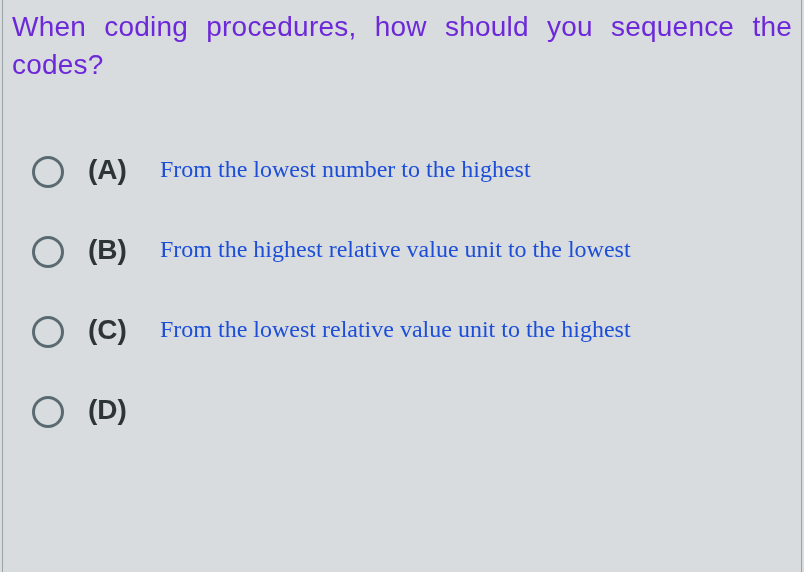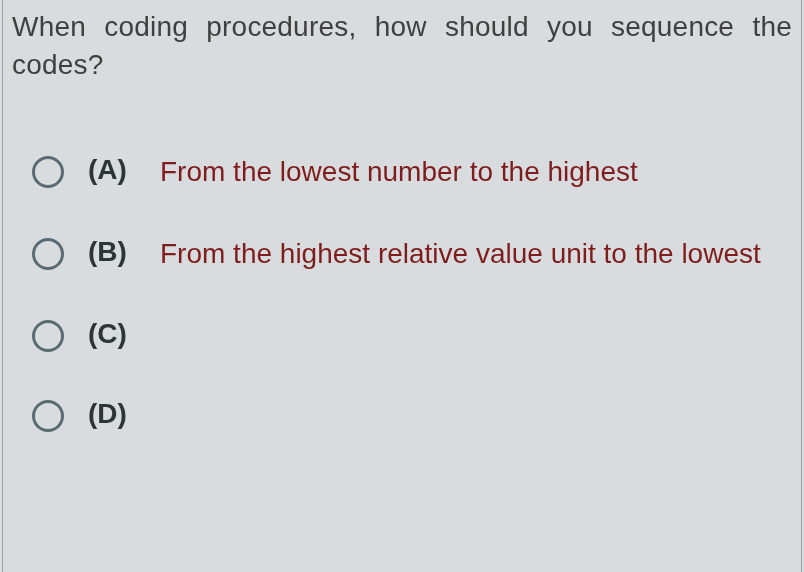--- a/index.html
+++ b/index.html
@@ -17,21 +17,21 @@
       position: relative;
       overflow: hidden;
     }
     .page {
       width: 100%;
       height: 100%;
     }
     .question {
       font-size: 28px;
       line-height: 1.35;
-      color: #404040;
+      color: #6d28d9;
       margin-bottom: 70px;
       text-align: justify;
       text-justify: inter-word;
       letter-spacing: 0.2px;
     }
     .options {
       display: flex;
       flex-direction: column;
       gap: 46px;
       padding-left: 20px;
@@ -57,24 +57,25 @@
       gap: 24px;
       flex: 1;
     }
     .option-label {
       font-size: 28px;
       font-weight: 600;
       color: #2e3538;
       min-width: 48px;
     }
     .option-text {
-      font-size: 28px;
+      font-size: 24px;
       line-height: 1.3;
-      color: #7f1d1d;
+      color: #1d4ed8;
       flex: 1;
+      font-family: Liberation Serif, serif;
     }
     .vline-left {
       position: absolute;
       left: 2px;
       top: 0;
       bottom: 0;
       width: 1px;
       background: #9aa4a7;
     }
     .vline-right {
@@ -110,20 +111,21 @@
       <div class="option-body">
         <div class="option-label">(B)</div>
         <div class="option-text">From the highest relative value unit to the lowest</div>
       </div>
     </div>
 
     <div class="option">
       <div class="radio"></div>
       <div class="option-body">
         <div class="option-label">(C)</div>
+        <div class="option-text">From the lowest relative value unit to the highest</div>
       </div>
     </div>
 
     <div class="option">
       <div class="radio"></div>
       <div class="option-body">
         <div class="option-label">(D)</div>
       </div>
     </div>
 

